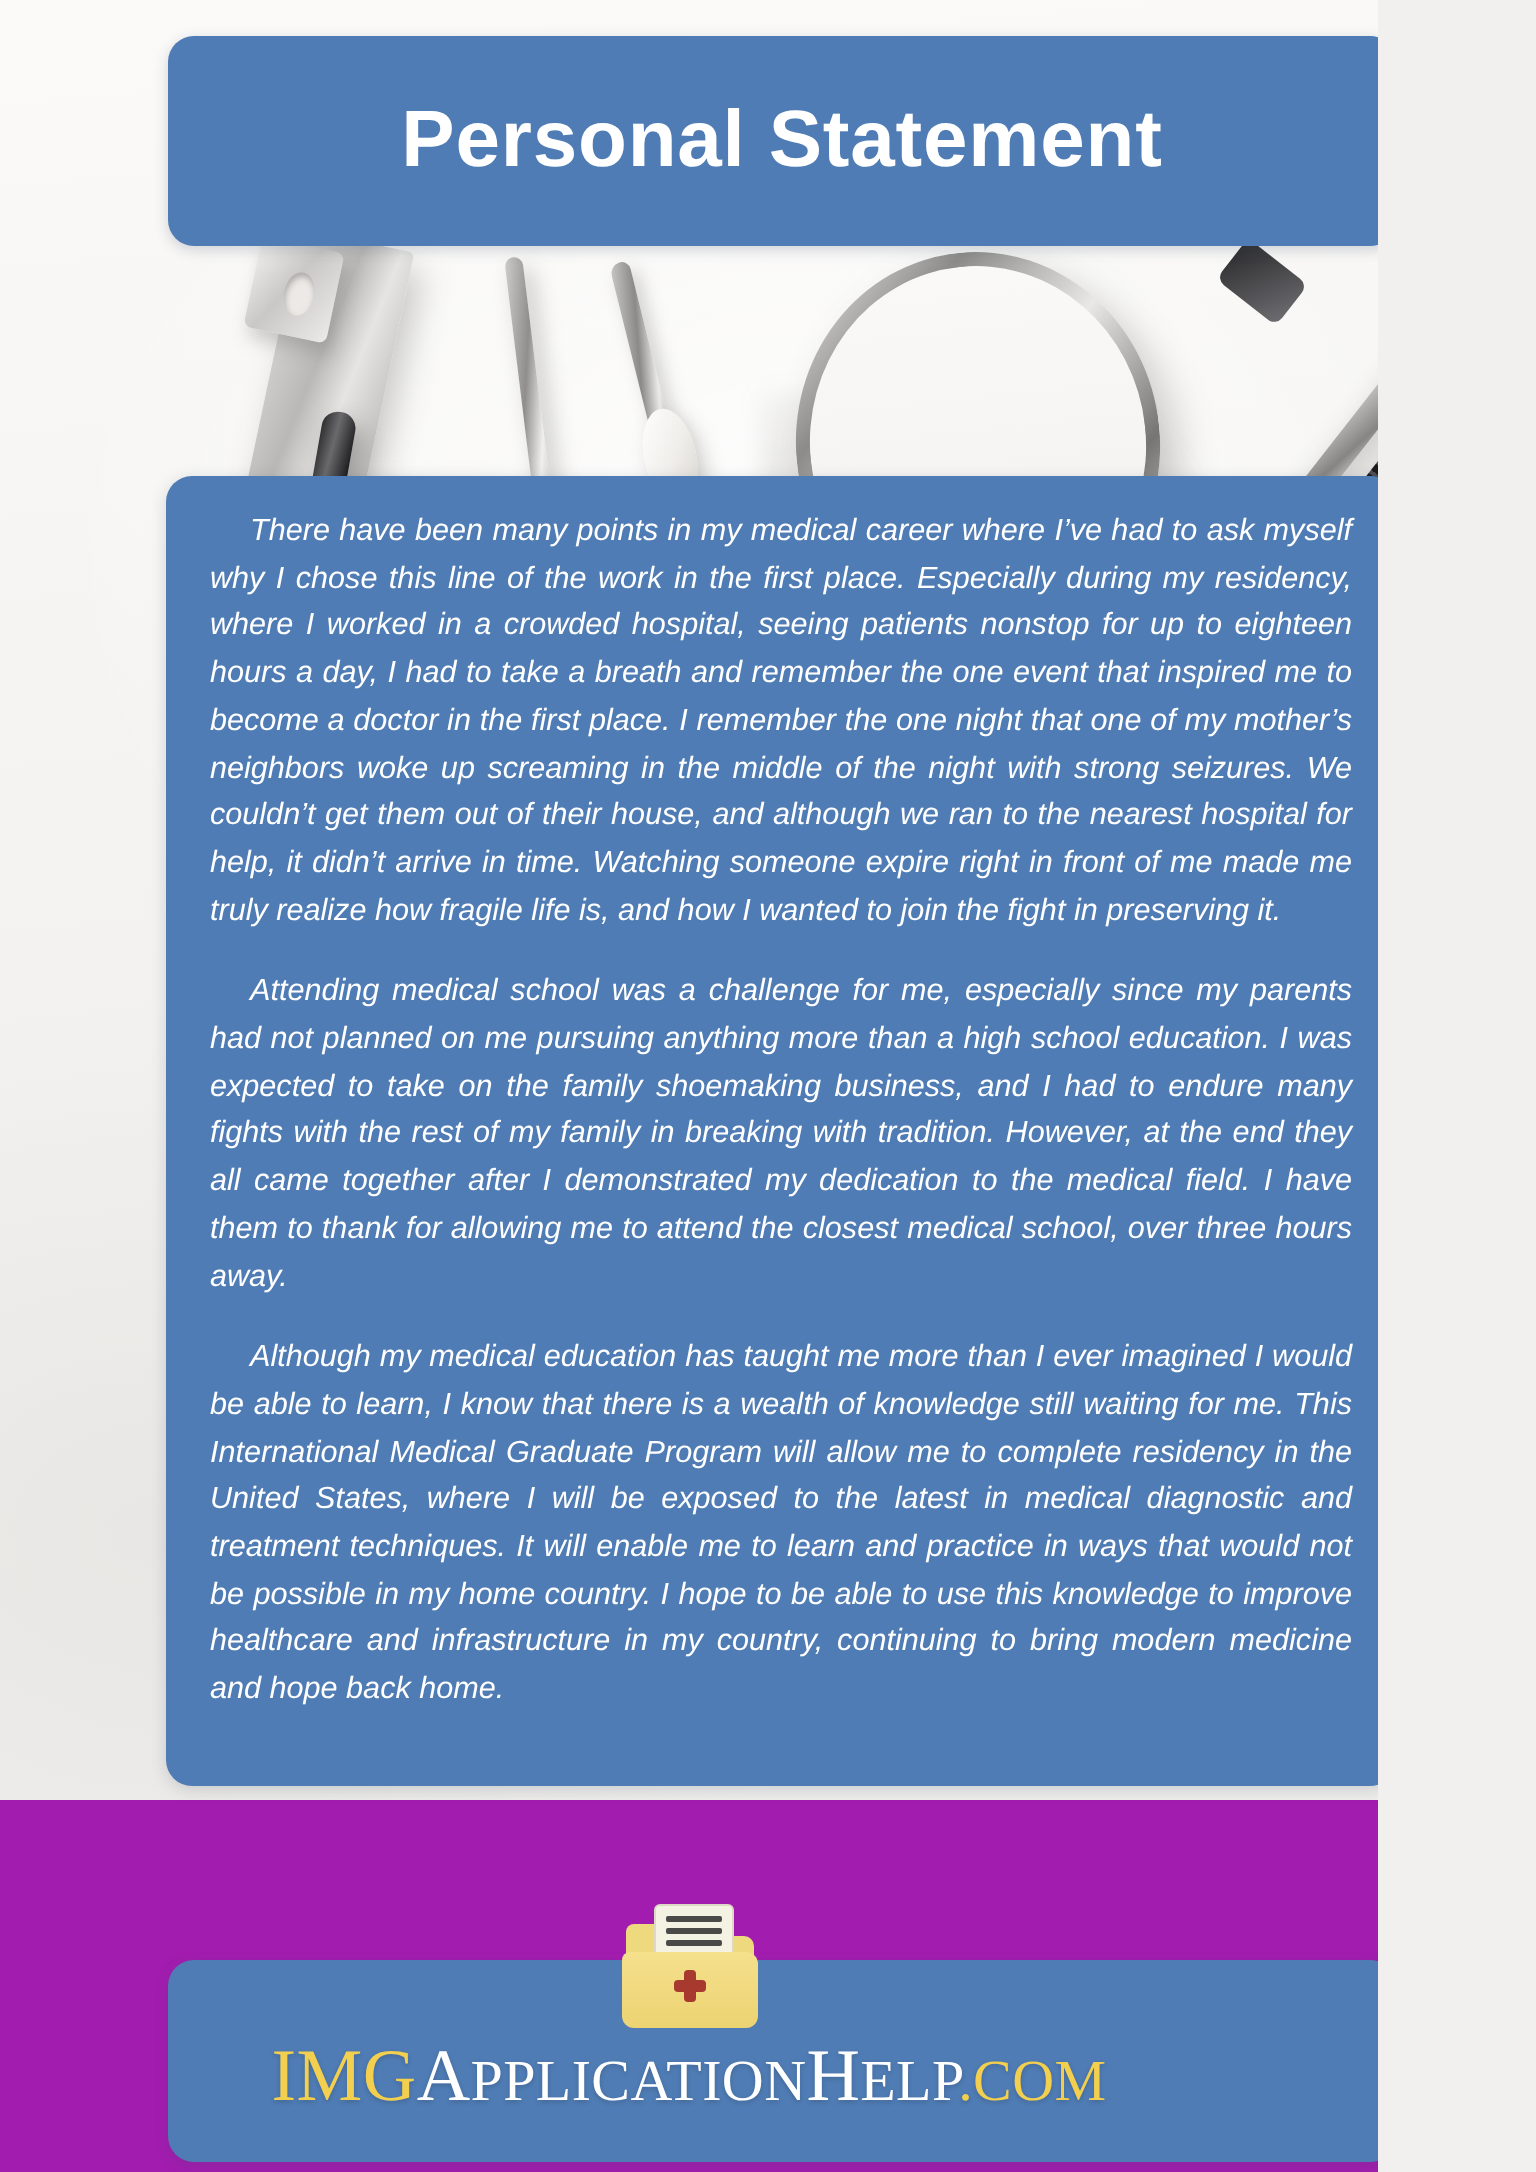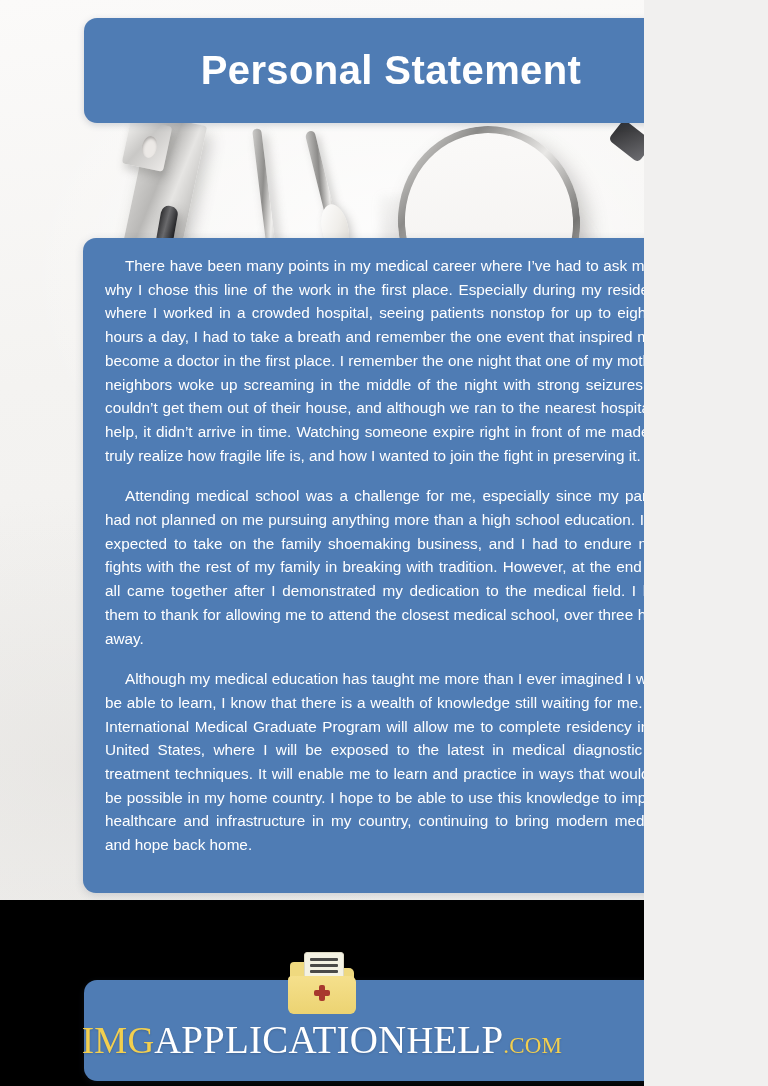--- a/index.html
+++ b/index.html
@@ -11,22 +11,23 @@
     height: 1086px;
     font-family: "Liberation Sans", sans-serif;
     background: #f1f0ef;
     overflow: hidden;
   }
 
   #page {
     position: relative;
     width: 644px;
     height: 1086px;
-    background: #000000;
+    background: #a21caf;
     overflow: hidden;
+    padding-left: 45px;
   }
 
   
   .photo-bg {
     position: absolute;
     left: 0;
     top: 0;
     width: 768px;
     height: 900px;
     background: linear-gradient(175deg, #fbfaf9 0%, #f4f3f1 40%, #efeeec 100%);
@@ -218,20 +219,21 @@
   }
   .body-panel p {
     color: #ffffff;
     font-size: 15.3px;
     line-height: 1.55;
     text-align: justify;
     text-indent: 20px;
     margin: 0 0 17px 0;
     -webkit-hyphens: none;
     hyphens: none;
+    font-style: italic;
   }
   .body-panel p:last-child { margin-bottom: 0; }
 
   .footer-panel {
     left: 84px;
     top: 980px;
     width: 614px;
     height: 101px;
     display: flex;
     align-items: center;
@@ -313,22 +315,22 @@
   .logo-text {
     white-space: nowrap;
     font-family: "Liberation Serif", serif;
     font-size: 37px;
     line-height: 1;
     color: #ffffff;
     letter-spacing: 0.2px;
     text-shadow: 0 1px 2px rgba(40,55,80,0.30);
   }
   .logo-img { color: #f2cf4f; font-size: 37px; text-align: right; }
-  .logo-small { font-size: 39px; }
-  .logo-com { color: #f2cf4f; font-size: 23px; }
+  .logo-small { font-size: 29px; }
+  .logo-com { color: #f2cf4f; font-size: 29px; }
 </style>
 </head>
 <body>
 
 <div id="page">
 
   <div class="photo-bg">
     <div class="vignette"></div>
 
     <div class="instr soft-shadow-b"></div>

